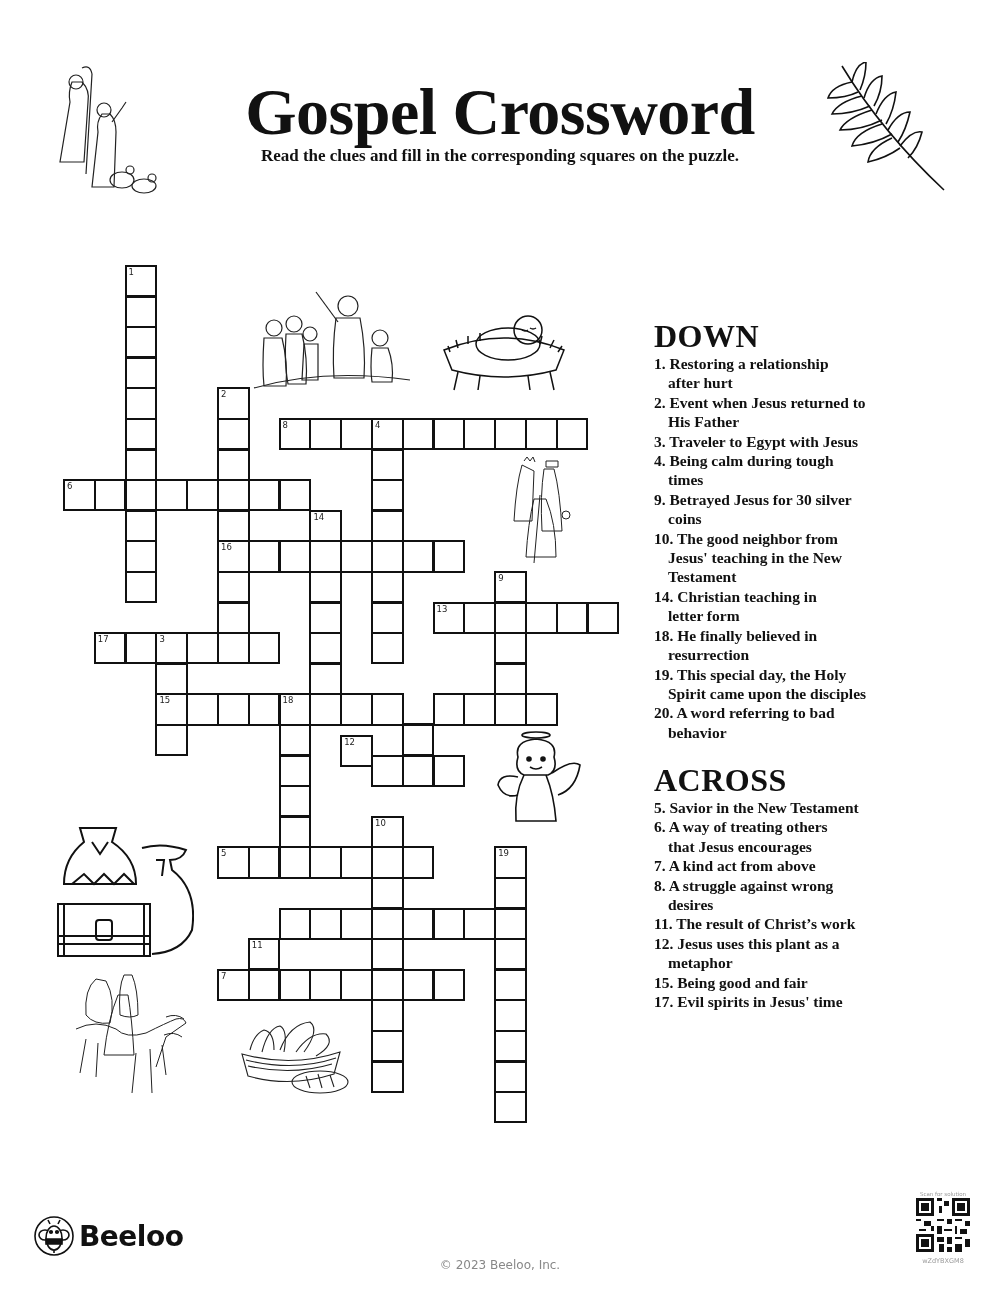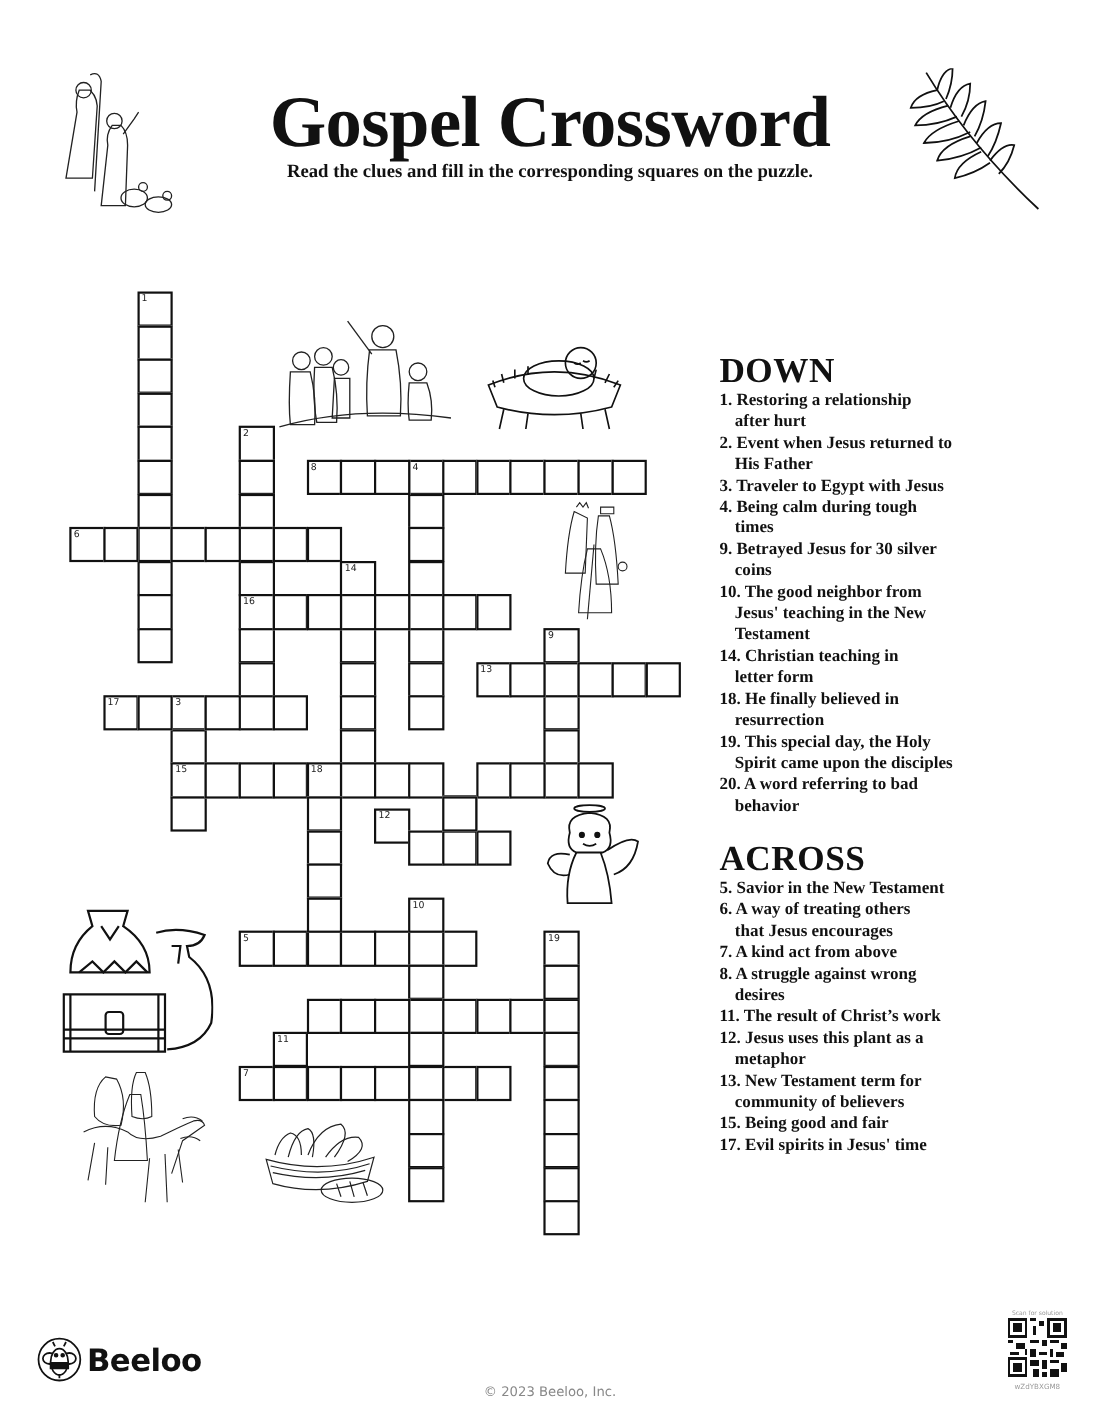--- a/index.html
+++ b/index.html
@@ -330,21 +330,20 @@
 
 <div class="clues" style="top:762px">
   <h2>ACROSS</h2>
   <div id="across-list">
       <div class="clue"><span>5.</span> <span>Savior in the New Testament</span></div>
       <div class="clue"><span>6.</span> <span>A way of treating others</span><span class="t2">that Jesus encourages</span></div>
       <div class="clue"><span>7.</span> <span>A kind act from above</span></div>
       <div class="clue"><span>8.</span> <span>A struggle against wrong</span><span class="t2">desires</span></div>
       <div class="clue"><span>11.</span> <span>The result of Christ’s work</span></div>
       <div class="clue"><span>12.</span> <span>Jesus uses this plant as a</span><span class="t2">metaphor</span></div>
-      <div class="clue"><span>13.</span> <span>New Testament term for</span><span class="t2">community of believers</span></div>
       <div class="clue"><span>15.</span> <span>Being good and fair</span></div>
       <div class="clue"><span>17.</span> <span>Evil spirits in Jesus' time</span></div>
     </div>
 </div>
 
 <div class="footer-logo">
   <svg width="42" height="42" viewBox="0 0 42 42" fill="none" stroke="#111" stroke-width="1.6">
     <circle cx="21" cy="21" r="19"></circle>
     <ellipse cx="12" cy="20" rx="6" ry="5"></ellipse>
       <ellipse cx="30" cy="20" rx="6" ry="5"></ellipse>

